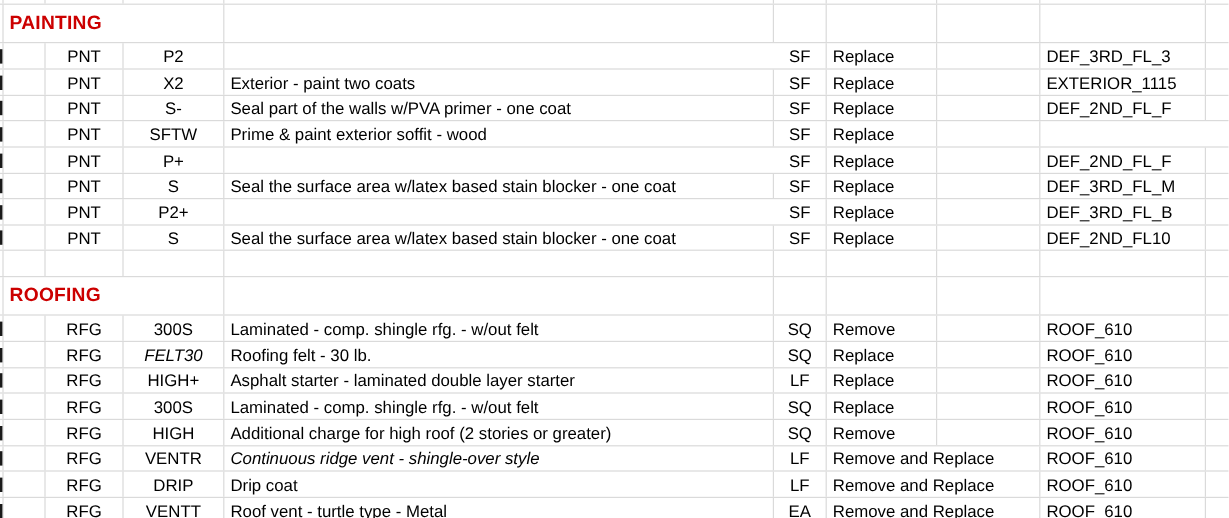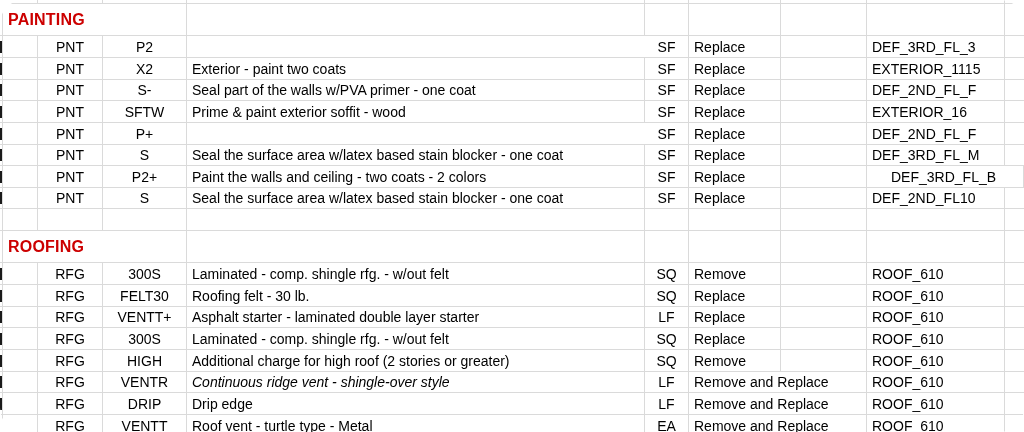--- a/index.html
+++ b/index.html
@@ -10,21 +10,20 @@
   }
   html,body{margin:0;padding:0;background:#fff;}
   .sheet{
     position:relative;
     width:1024px;height:432px;
     background:var(--bg);
     overflow:hidden;
     font-family:"Liberation Sans",sans-serif;
     font-size:14px;
     color:var(--text);
-    border-radius:24px;
   }
   .row{
     position:absolute;left:0;width:1024px;
     box-sizing:border-box;
     border-bottom:1px solid var(--grid);
   }
   .cell{
     position:absolute;top:0;height:100%;
     box-sizing:border-box;
     display:flex;align-items:center;
@@ -118,21 +117,20 @@
       <div class="cell bordered" style="left: 0px; width: 3px;">
         <div class="edge-mark"></div>
       </div>
       <div class="cell bordered" style="left: 3px; width: 35px;"></div>
       <div class="cell bordered center" style="left: 38px; width: 65px;">PNT</div>
       <div class="cell bordered center" style="left: 103px; width: 84px;">SFTW</div>
       <div class="cell bordered left" style="left: 187px; width: 458px;">Prime &amp; paint exterior soffit - wood</div>
       <div class="cell bordered center" style="left: 645px; width: 44px;">SF</div>
       <div class="cell bordered left" style="left: 689px; width: 92px;">Replace</div>
       <div class="cell bordered" style="left: 781px; width: 86px;"></div>
-      <div class="cell bordered left" style="left: 867px; width: 138px;">EXTERIOR_16</div>
       <div class="cell" style="left: 1005px; width: 19px;"></div>
     </div>
     <div class="row" style="top: 123px; height: 22px;">
       <div class="cell bordered" style="left: 0px; width: 3px;">
         <div class="edge-mark"></div>
       </div>
       <div class="cell bordered" style="left: 3px; width: 35px;"></div>
       <div class="cell bordered center" style="left: 38px; width: 65px;">PNT</div>
       <div class="cell bordered center" style="left: 103px; width: 84px;">P+</div>
       <div class="cell bordered center" style="left: 645px; width: 44px;">SF</div>
@@ -155,25 +153,24 @@
       <div class="cell bordered left" style="left: 867px; width: 138px;">DEF_3RD_FL_M</div>
       <div class="cell" style="left: 1005px; width: 19px;"></div>
     </div>
     <div class="row" style="top: 166px; height: 22px;">
       <div class="cell bordered" style="left: 0px; width: 3px;">
         <div class="edge-mark"></div>
       </div>
       <div class="cell bordered" style="left: 3px; width: 35px;"></div>
       <div class="cell bordered center" style="left: 38px; width: 65px;">PNT</div>
       <div class="cell bordered center" style="left: 103px; width: 84px;">P2+</div>
-      <div class="cell bordered left" style="left: 187px; width: 458px;">Paint the walls and ceiling - two coats - 2 colors</div>
-      <div class="cell bordered center" style="left: 645px; width: 44px;">SF</div>
-      <div class="cell bordered left" style="left: 689px; width: 92px;">Replace</div>
-      <div class="cell bordered" style="left: 781px; width: 86px;"></div>
-      <div class="cell bordered left" style="left: 867px; width: 138px; margin-left: 19px;">DEF_3RD_FL_B</div>
+      <div class="cell bordered center" style="left: 645px; width: 44px;">SF</div>
+      <div class="cell bordered left" style="left: 689px; width: 92px;">Replace</div>
+      <div class="cell bordered" style="left: 781px; width: 86px;"></div>
+      <div class="cell bordered left" style="left: 867px; width: 138px;">DEF_3RD_FL_B</div>
       <div class="cell" style="left: 1005px; width: 19px;"></div>
     </div>
     <div class="row" style="top: 188px; height: 21px;">
       <div class="cell bordered" style="left: 0px; width: 3px;">
         <div class="edge-mark"></div>
       </div>
       <div class="cell bordered" style="left: 3px; width: 35px;"></div>
       <div class="cell bordered center" style="left: 38px; width: 65px;">PNT</div>
       <div class="cell bordered center" style="left: 103px; width: 84px;">S</div>
       <div class="cell bordered left" style="left: 187px; width: 458px;">Seal the surface area w/latex based stain blocker - one coat</div>
@@ -218,35 +215,35 @@
       <div class="cell bordered" style="left: 781px; width: 86px;"></div>
       <div class="cell bordered left" style="left: 867px; width: 138px;">ROOF_610</div>
       <div class="cell" style="left: 1005px; width: 19px;"></div>
     </div>
     <div class="row" style="top: 285px; height: 22px;">
       <div class="cell bordered" style="left: 0px; width: 3px;">
         <div class="edge-mark"></div>
       </div>
       <div class="cell bordered" style="left: 3px; width: 35px;"></div>
       <div class="cell bordered center" style="left: 38px; width: 65px;">RFG</div>
-      <div class="cell bordered center" style="left: 103px; width: 84px;">FELT30</div>
+      <div class="cell bordered center" style="left: 103px; width: 84px; font-style: italic;">FELT30</div>
       <div class="cell bordered left" style="left: 187px; width: 458px;">Roofing felt - 30 lb.</div>
       <div class="cell bordered center" style="left: 645px; width: 44px;">SQ</div>
       <div class="cell bordered left" style="left: 689px; width: 92px;">Replace</div>
       <div class="cell bordered" style="left: 781px; width: 86px;"></div>
       <div class="cell bordered left" style="left: 867px; width: 138px;">ROOF_610</div>
       <div class="cell" style="left: 1005px; width: 19px;"></div>
     </div>
     <div class="row" style="top: 307px; height: 21px;">
       <div class="cell bordered" style="left: 0px; width: 3px;">
         <div class="edge-mark"></div>
       </div>
       <div class="cell bordered" style="left: 3px; width: 35px;"></div>
       <div class="cell bordered center" style="left: 38px; width: 65px;">RFG</div>
-      <div class="cell bordered center" style="left: 103px; width: 84px;">VENTT+</div>
+      <div class="cell bordered center" style="left: 103px; width: 84px;">HIGH+</div>
       <div class="cell bordered left" style="left: 187px; width: 458px;">Asphalt starter - laminated double layer starter</div>
       <div class="cell bordered center" style="left: 645px; width: 44px;">LF</div>
       <div class="cell bordered left" style="left: 689px; width: 92px;">Replace</div>
       <div class="cell bordered" style="left: 781px; width: 86px;"></div>
       <div class="cell bordered left" style="left: 867px; width: 138px;">ROOF_610</div>
       <div class="cell" style="left: 1005px; width: 19px;"></div>
     </div>
     <div class="row" style="top: 328px; height: 22px;">
       <div class="cell bordered" style="left: 0px; width: 3px;">
         <div class="edge-mark"></div>
@@ -288,21 +285,21 @@
       <div class="cell bordered left" style="left: 867px; width: 138px;">ROOF_610</div>
       <div class="cell" style="left: 1005px; width: 19px;"></div>
     </div>
     <div class="row" style="top: 393px; height: 22px;">
       <div class="cell bordered" style="left: 0px; width: 3px;">
         <div class="edge-mark"></div>
       </div>
       <div class="cell bordered" style="left: 3px; width: 35px;"></div>
       <div class="cell bordered center" style="left: 38px; width: 65px;">RFG</div>
       <div class="cell bordered center" style="left: 103px; width: 84px;">DRIP</div>
-      <div class="cell bordered left" style="left: 187px; width: 458px;">Drip edge</div>
+      <div class="cell bordered left" style="left: 187px; width: 458px;">Drip coat</div>
       <div class="cell bordered center" style="left: 645px; width: 44px;">LF</div>
       <div class="cell bordered left" style="left: 689px; width: 178px;">Remove and Replace</div>
       <div class="cell bordered left" style="left: 867px; width: 138px;">ROOF_610</div>
       <div class="cell" style="left: 1005px; width: 19px;"></div>
     </div>
     <div class="row" style="top: 415px; height: 22px;">
       <div class="cell bordered" style="left: 0px; width: 3px;">
         <div class="edge-mark"></div>
       </div>
       <div class="cell bordered" style="left: 3px; width: 35px;"></div>

